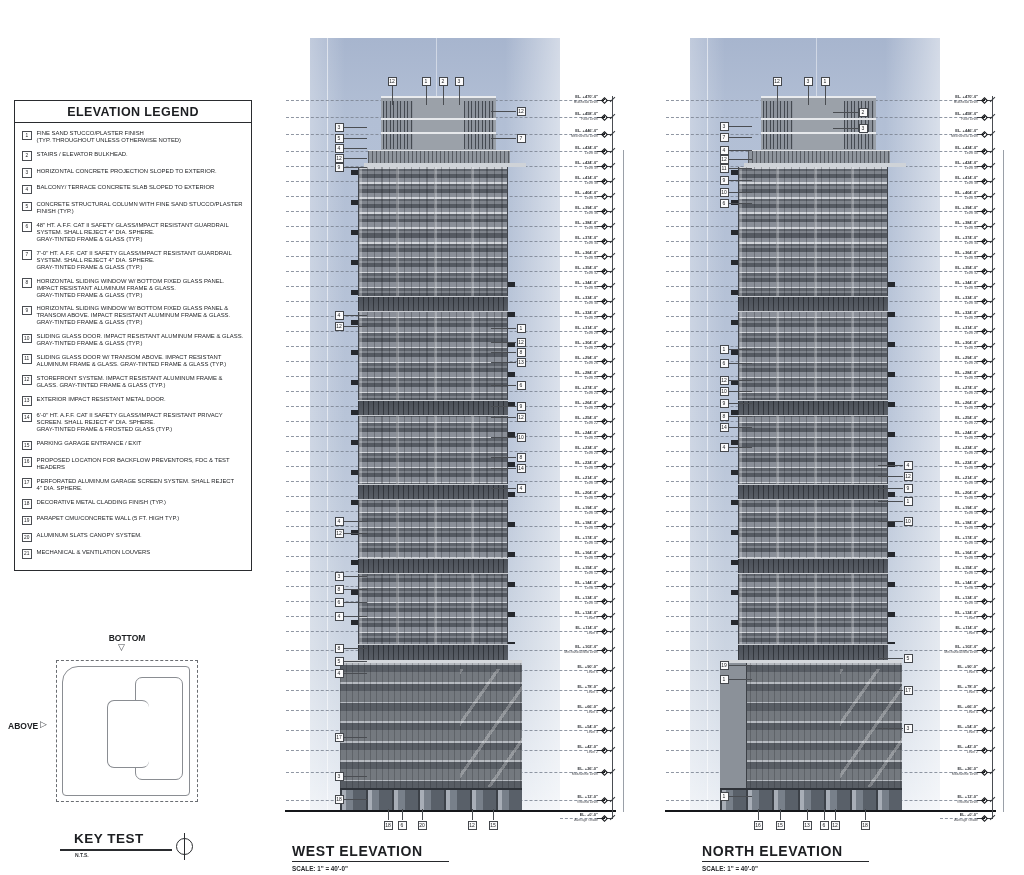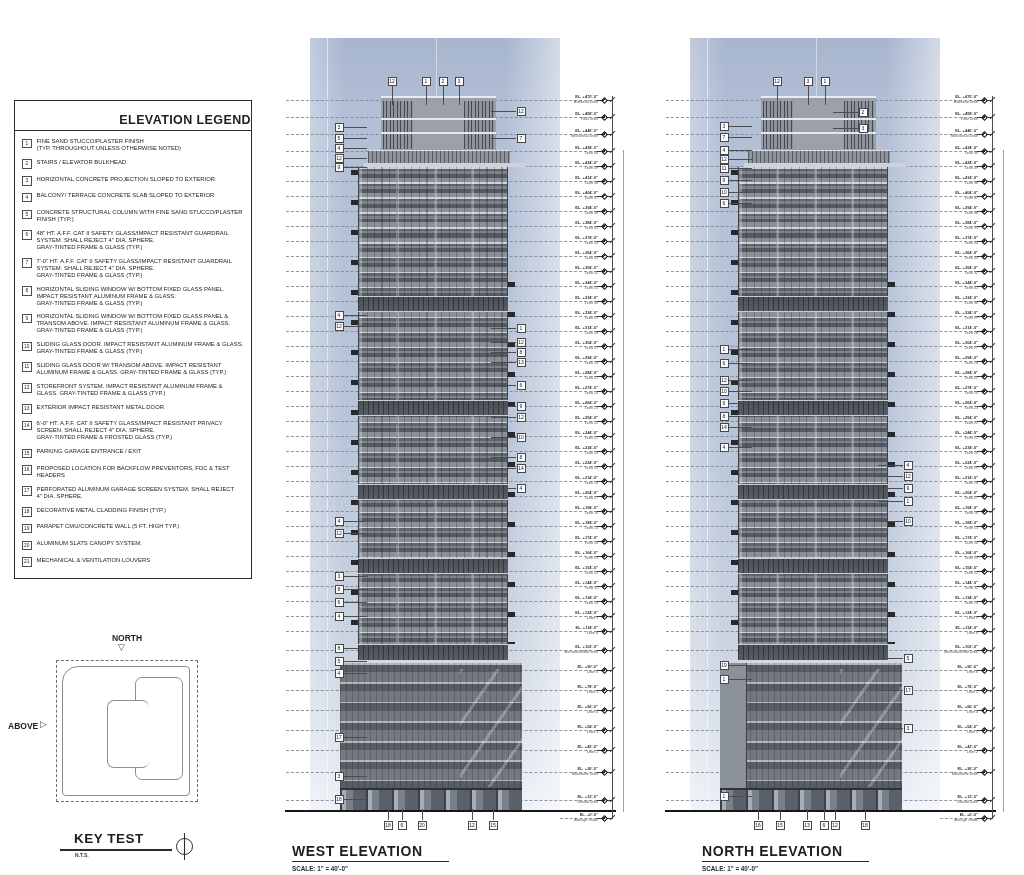--- a/index.html
+++ b/index.html
@@ -1,20 +1,20 @@
 <!DOCTYPE html>
 <html><head>
 <meta charset="utf-8">
 <style>
   html,body{margin:0;padding:0;background:#fff;}
   .canvas{position:relative;width:1024px;height:875px;background:#ffffff;
           font-family:"Liberation Sans",sans-serif;overflow:hidden;color:#1c1e21;}
   
   .legend{position:absolute;left:14px;top:100px;width:238px;border:1.4px solid #2a2c2f;background:#fff;box-sizing:border-box;}
-  .legend-title{font-size:12.5px;font-weight:bold;text-align:right;padding:4px 0 3px 0;border-bottom:1.4px solid #2a2c2f;letter-spacing:.4px;margin-top:8px;}
+  .legend-title{font-size:12.5px;font-weight:bold;text-align:center;padding:4px 0 3px 0;border-bottom:1.4px solid #2a2c2f;letter-spacing:.4px;}
   .legend-items{padding:7px 6px 4px 7px;}
   .lg-item{display:flex;gap:5px;margin-bottom:6.8px;}
   .lg-num{flex:none;min-width:7.5px;height:7.5px;border:0.8px solid #4a4d52;font-size:4.8px;line-height:7.5px;text-align:center;margin-top:.5px;color:#232528;}
   .lg-text{font-size:5.9px;line-height:7px;white-space:pre-line;color:#232528;}
   
   .kp-north{position:absolute;left:95px;top:633px;width:64px;text-align:center;font-size:8.5px;font-weight:bold;}
   .kp-ntri{position:absolute;left:118px;top:642px;font-size:9px;color:#45484d;}
   .kp-square{position:absolute;left:56px;top:660px;width:142px;height:142px;border:1px dashed #6a6d72;box-sizing:border-box;}
   .kp-shape{position:absolute;border:1px solid #8a8d92;background:#fff;box-sizing:border-box;}
   .kp-west{position:absolute;left:8px;top:721px;font-size:8.5px;font-weight:bold;}
@@ -134,21 +134,21 @@
           <span class="lg-num">20</span>
           <span class="lg-text">ALUMINUM SLATS CANOPY SYSTEM.</span>
         </div>
         <div class="lg-item">
           <span class="lg-num">21</span>
           <span class="lg-text">MECHANICAL &amp; VENTILATION LOUVERS</span>
         </div>
       </div>
   </section>
 
-  <div class="kp-north">NORTH</div>
+  <div class="kp-north">BOTTOM</div>
   <div class="kp-ntri">▽</div>
   <div class="kp-square"></div>
   <div class="kp-shape" style="left:62px;top:666px;width:128px;height:130px;border-radius:16px 4px 4px 4px;"></div>
   <div class="kp-shape" style="left:135px;top:677px;width:48px;height:103px;border-radius:7px;"></div>
   <div class="kp-shape" style="left:107px;top:700px;width:42px;height:68px;border-radius:7px;border-right:none;"></div>
   <div class="kp-west">ABOVE</div>
   <div class="kp-wtri">▷</div>
   <div class="kp-title">KEY TEST</div>
   <div class="kp-underline"></div>
   <div class="kp-nts">N.T.S.</div>

